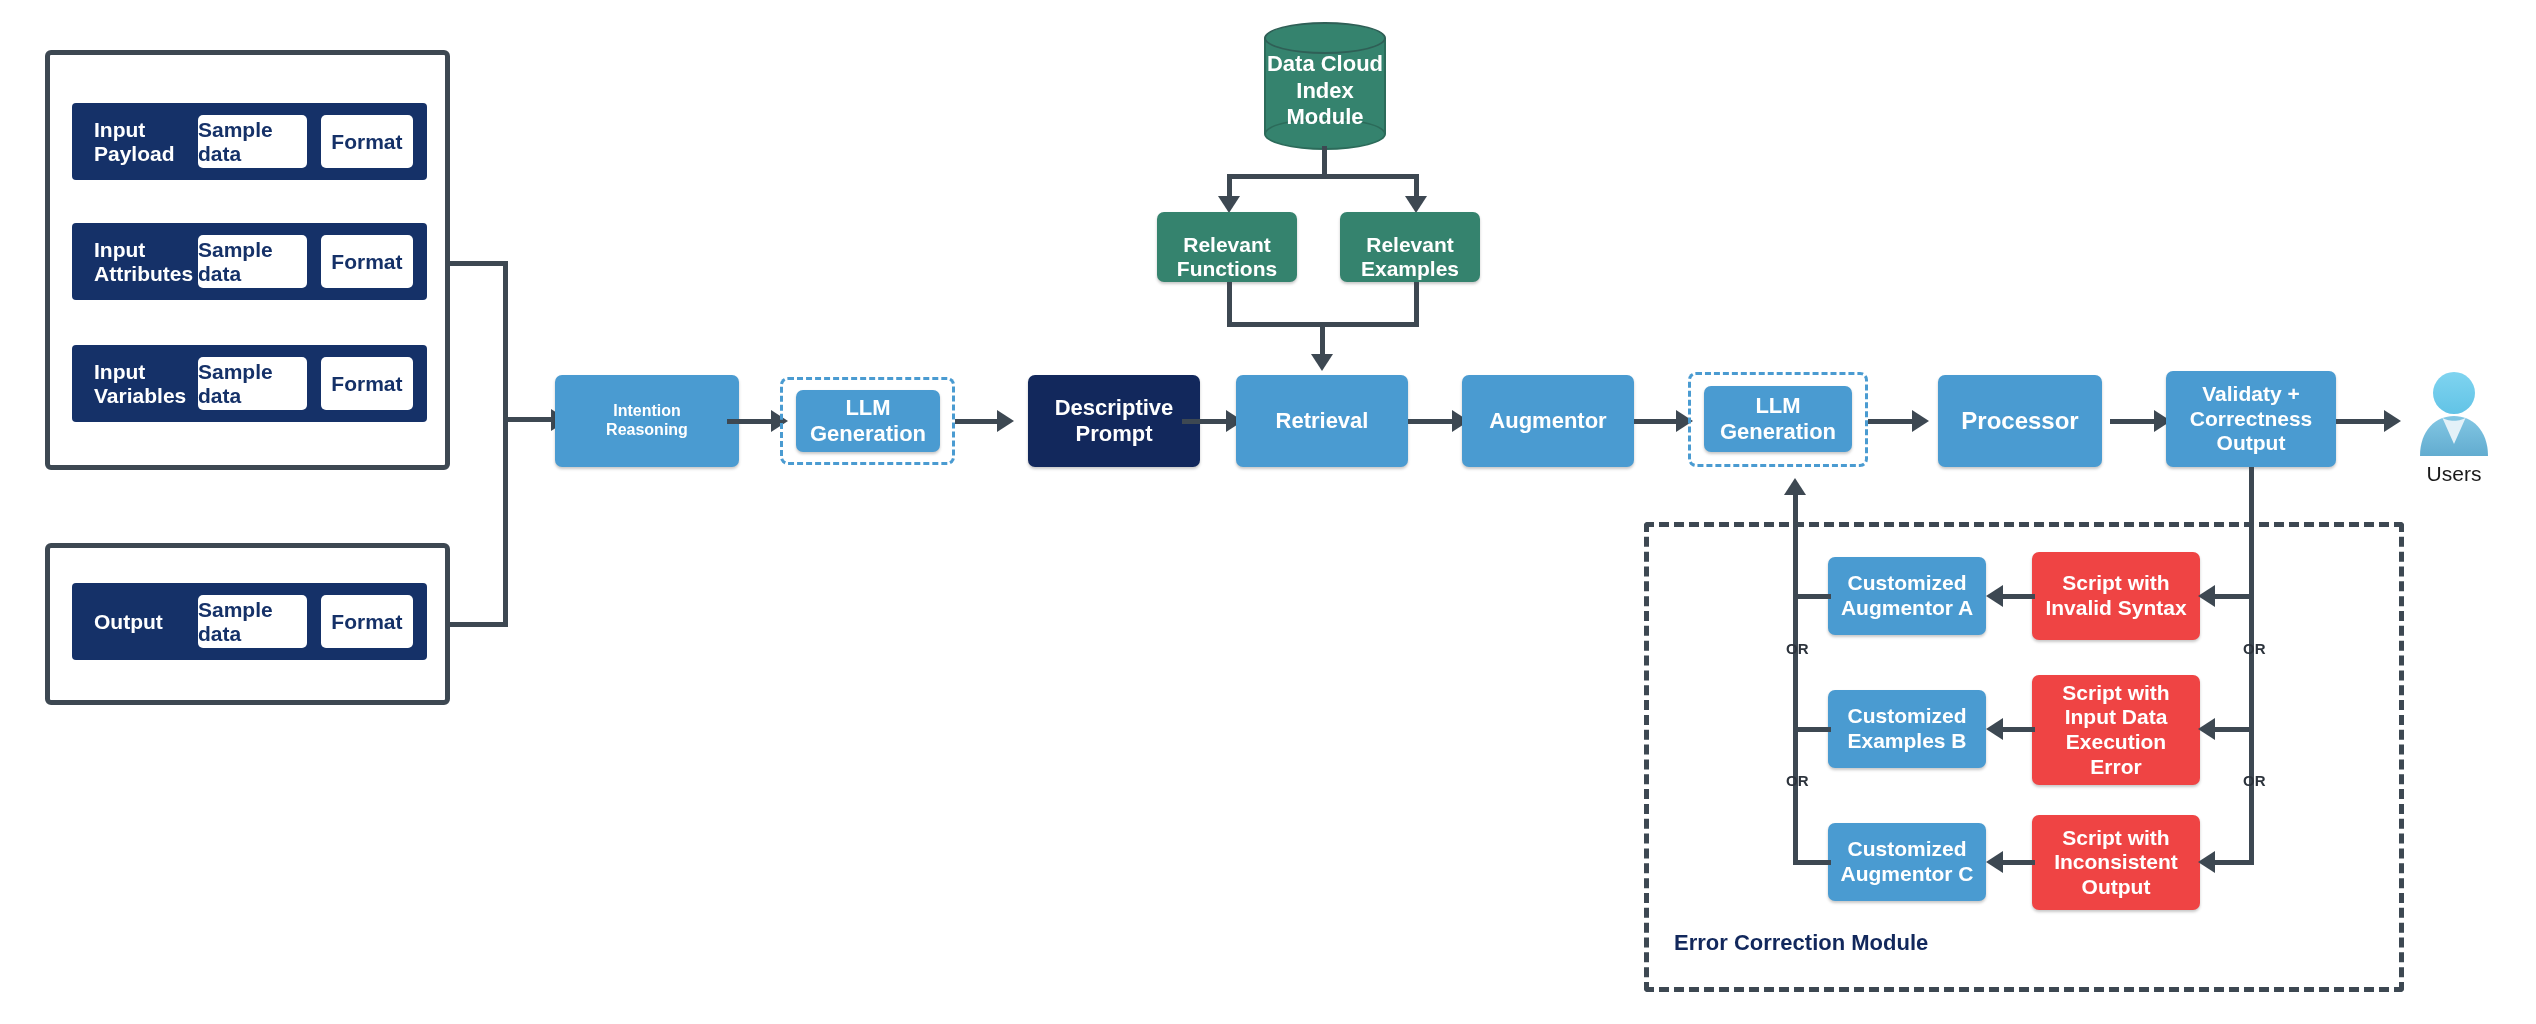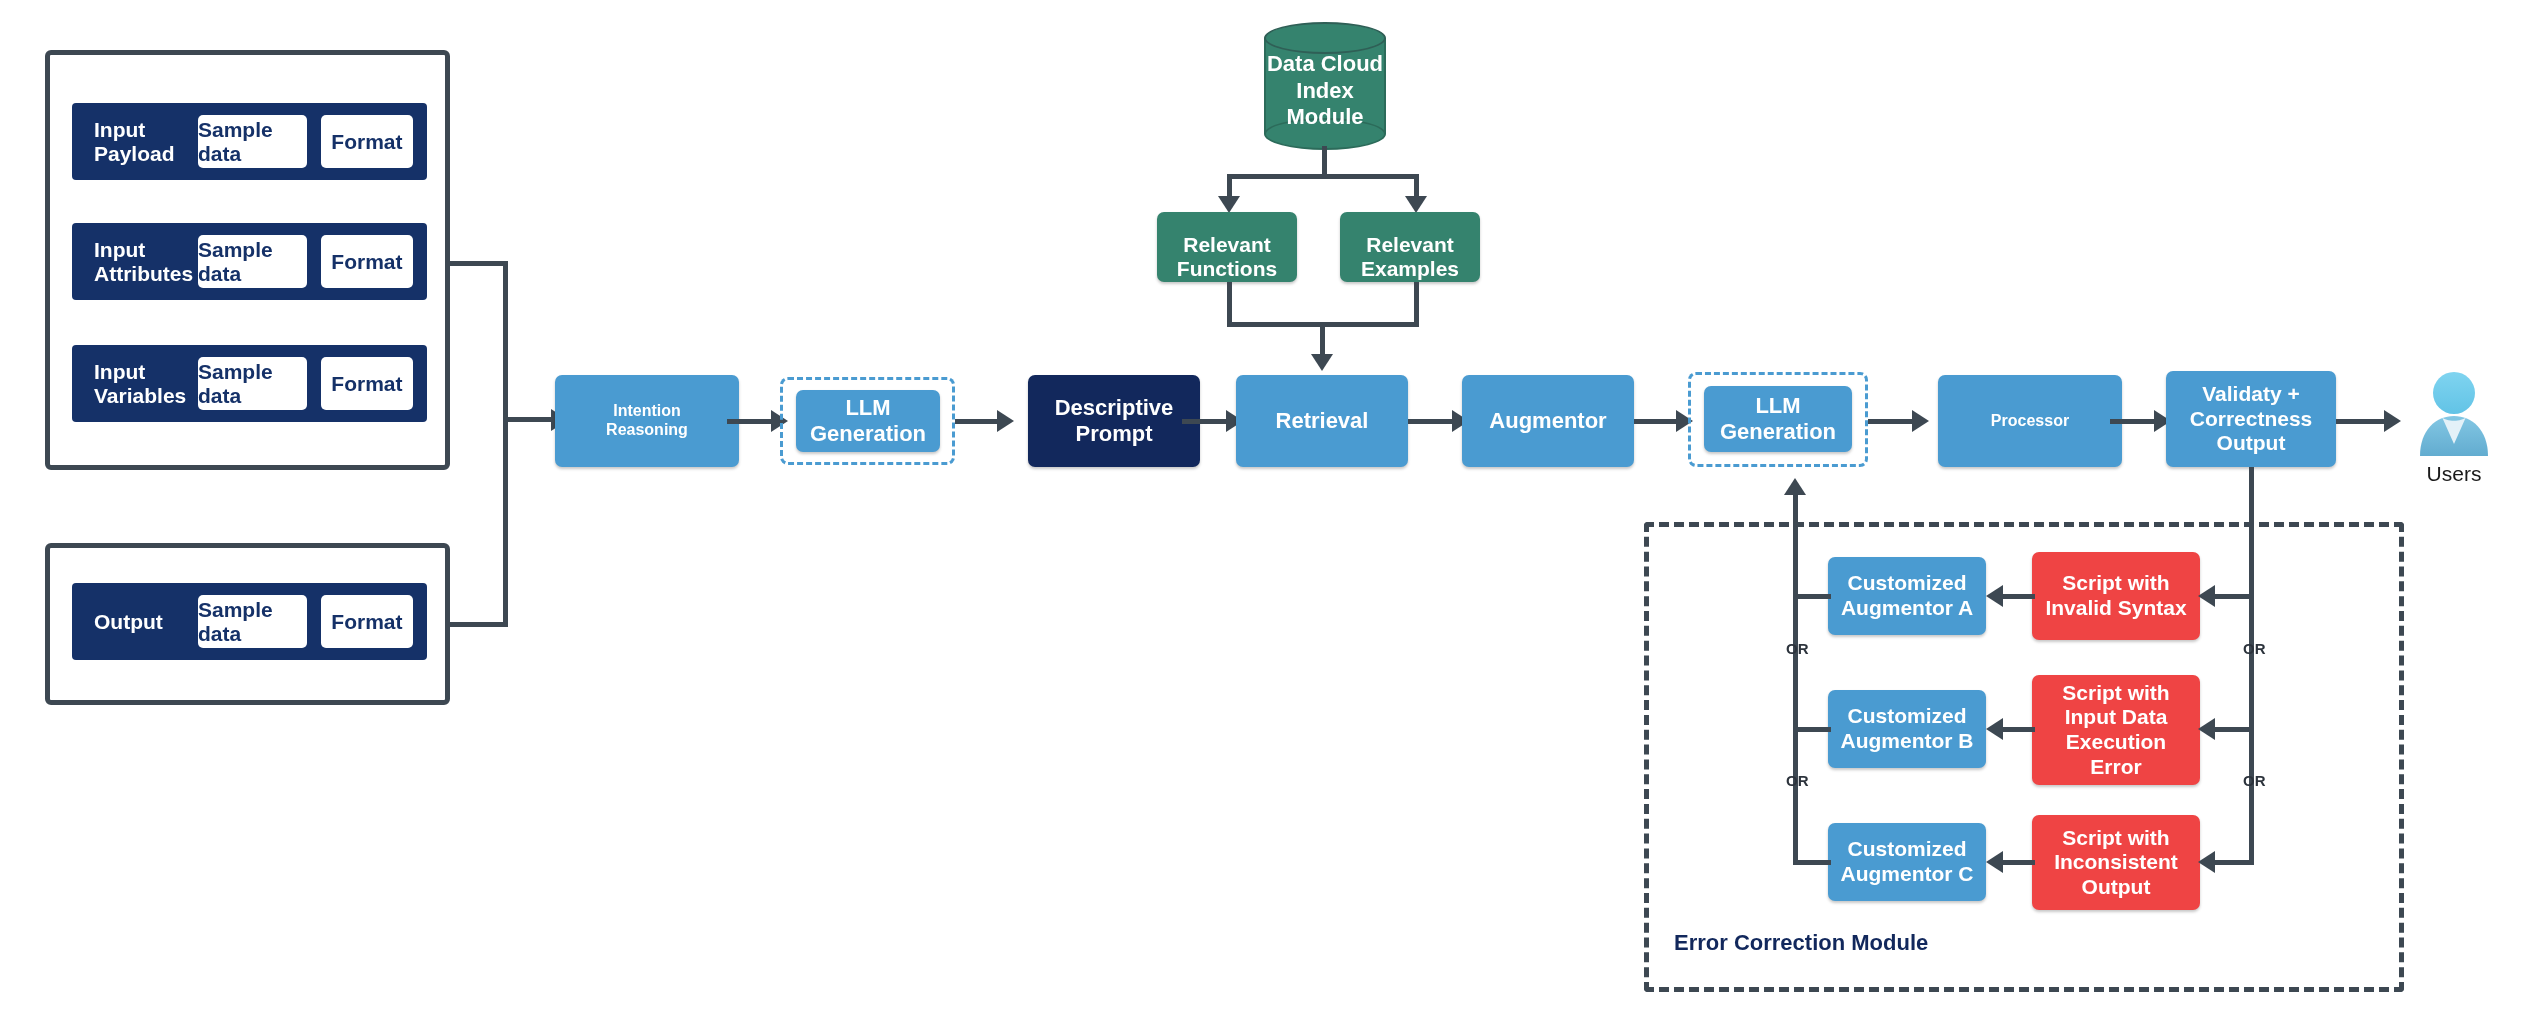--- a/index.html
+++ b/index.html
@@ -255,21 +255,21 @@
   <div class="pbox blue" style="left:1704px; top:386px; width:148px; height:66px; font-size:22px;">
     <div>
       <span>LLM</span><br>
       <span>Generation</span>
     </div>
   </div>
 
   <div class="ln h" style="left:1868px; top:419px; width:44px;"></div>
   <div class="arrowR" style="left:1912px; top:410px;"></div>
 
-  <div class="pbox blue" style="left:1938px; top:375px; width:184px; height:92px; font-size:16px;">
+  <div class="pbox blue" style="left:1938px; top:375px; width:164px; height:92px; font-size:24px;">
     <div><span>Processor</span></div>
   </div>
 
   <div class="ln h" style="left:2110px; top:419px; width:44px;"></div>
   <div class="arrowR" style="left:2154px; top:410px;"></div>
 
   <div class="pbox blue" style="left:2166px; top:371px; width:170px; height:96px; font-size:21px;">
     <div>
       <span>Validaty +</span><br>
       <span>Correctness</span><br>
@@ -365,21 +365,21 @@
   <div class="arrowL" style="left:1986px; top:585px;"></div>
   <div class="ln h" style="left:2215px; top:594px; width:37px;"></div>
   <div class="arrowL" style="left:2198px; top:585px;"></div>
 
   <div class="or-lbl" style="left:1786px; top:640px;">OR</div>
   <div class="or-lbl" style="left:2243px; top:640px;">OR</div>
 
   <div class="pbox blue" style="left:1828px; top:690px; width:158px; height:78px; font-size:21px;">
     <div>
       <span>Customized</span><br>
-      <span>Augmentor B</span>
+      <span>Examples B</span>
     </div>
   </div>
   <div class="ln h" style="left:1793px; top:727px; width:38px;"></div>
 
   <div class="pbox orange" style="left:2032px; top:675px; width:168px; height:110px; font-size:21px;">
     <div>
       <span>Script with</span><br>
       <span>Input Data</span><br>
       <span>Execution</span><br>
       <span>Error</span>

